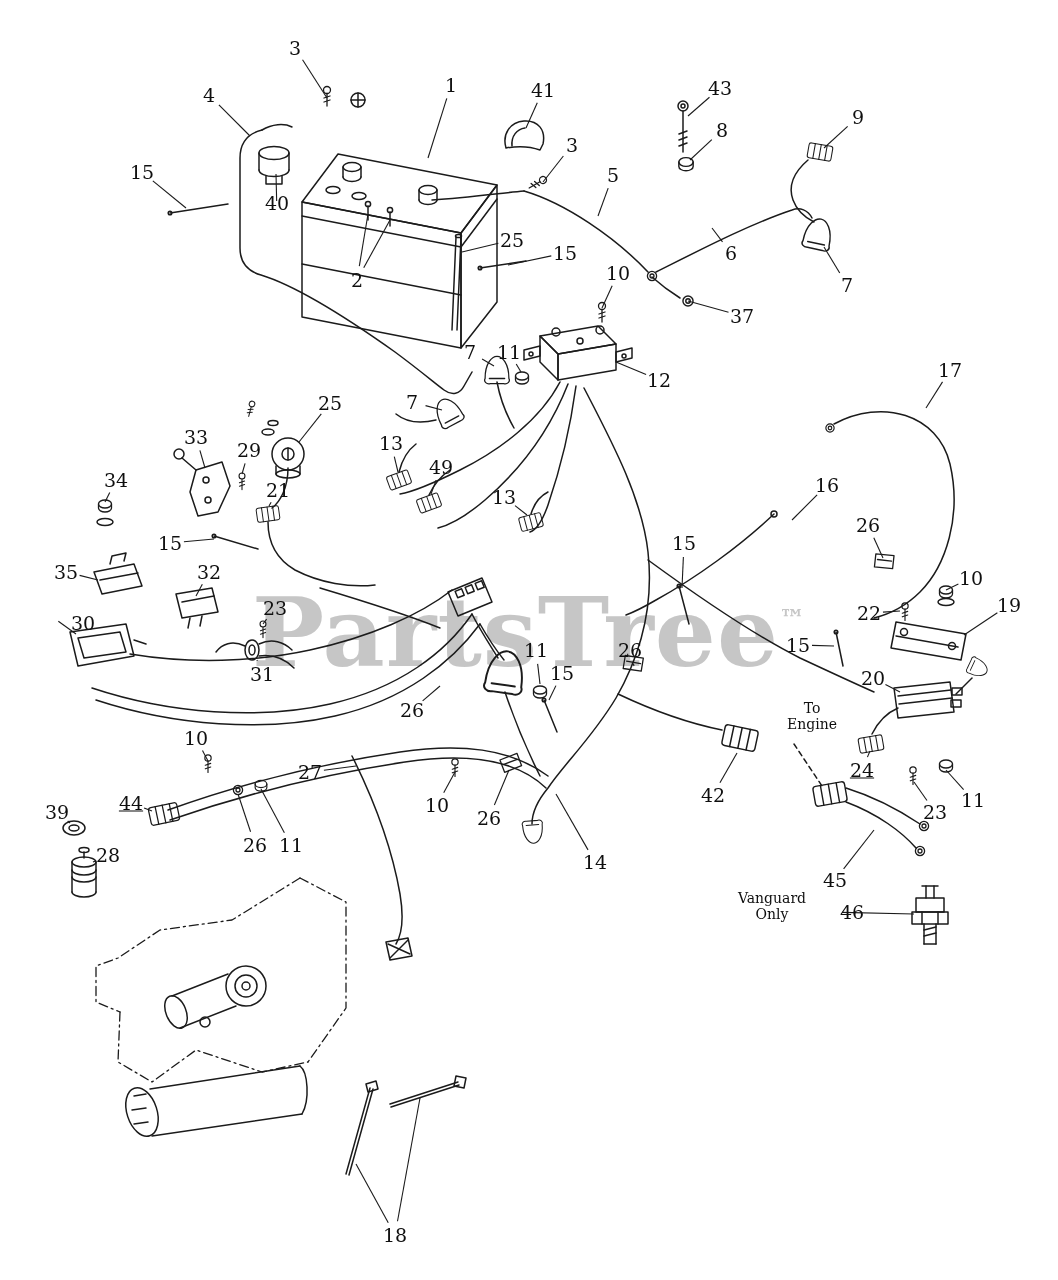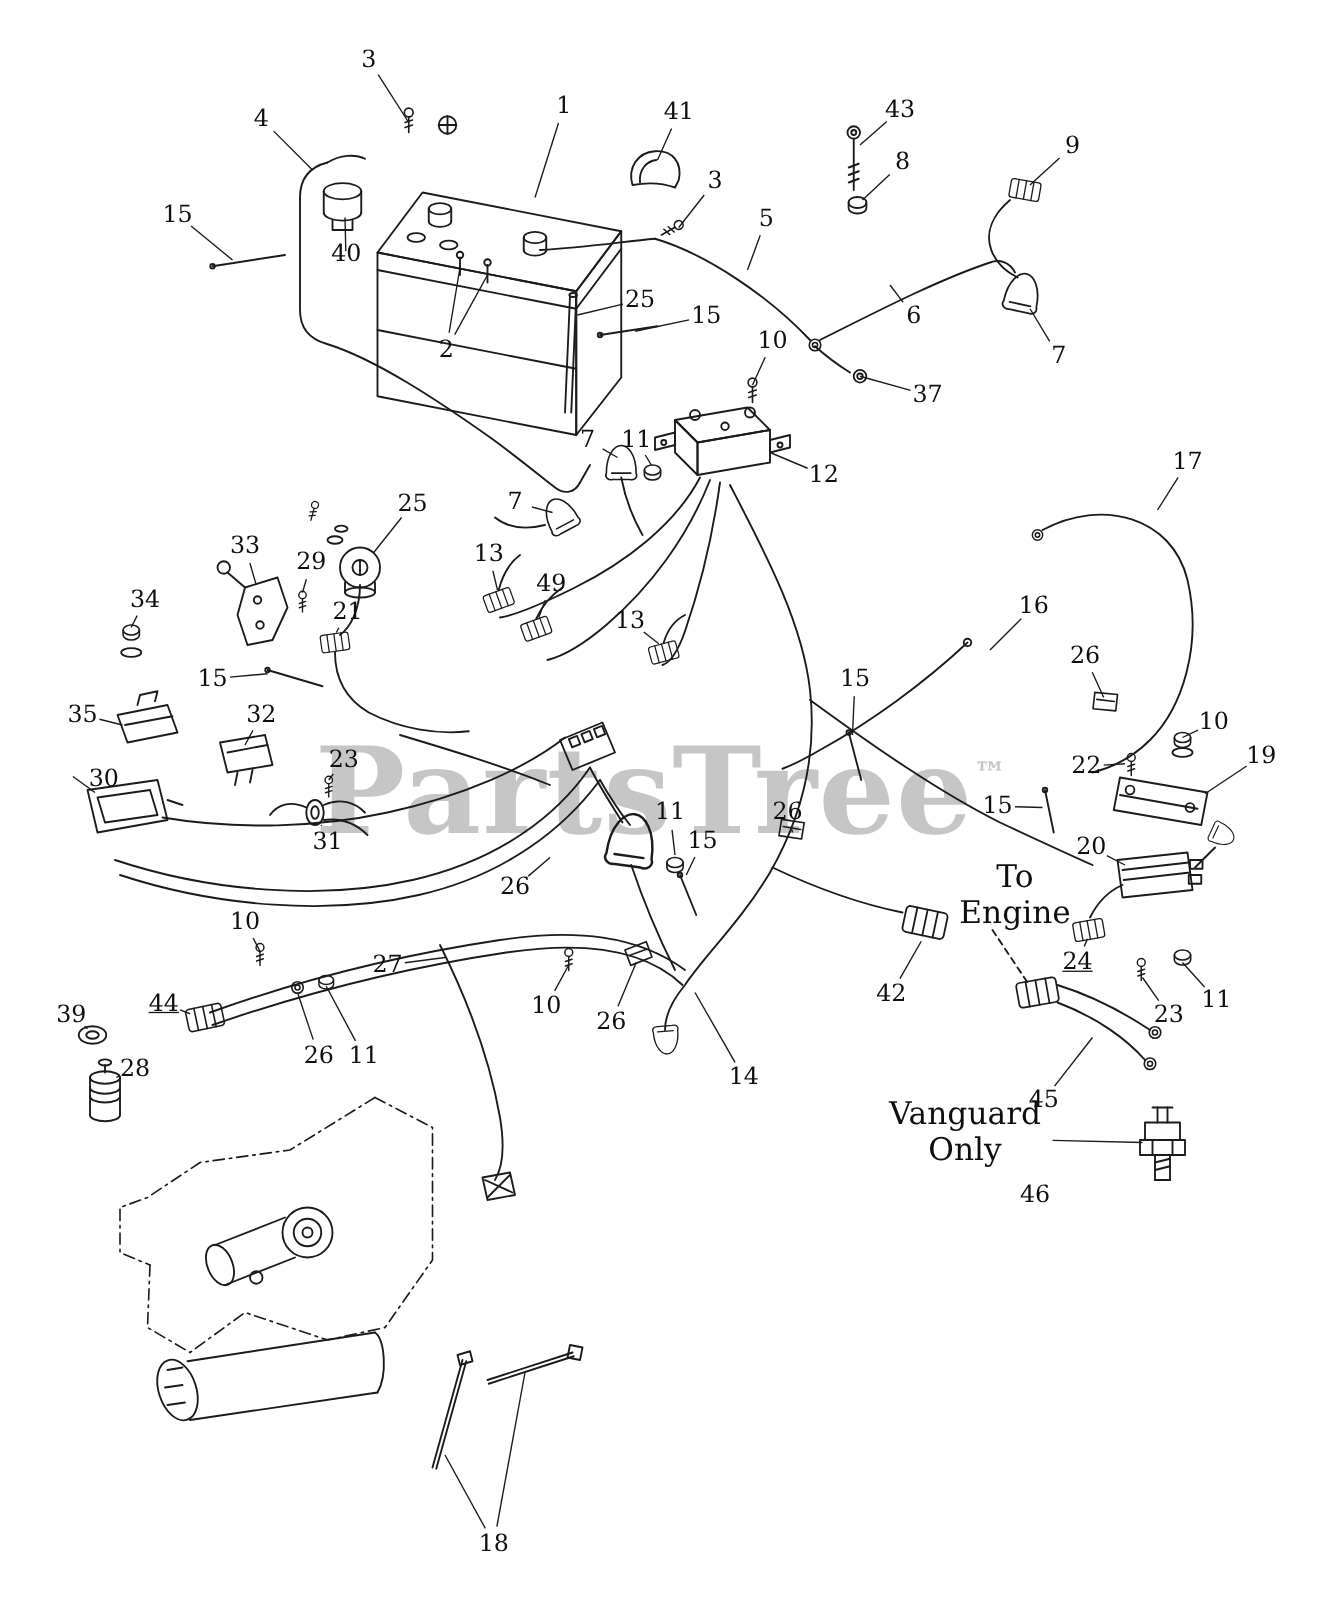--- a/index.html
+++ b/index.html
@@ -8,21 +8,21 @@
   .layer{position:absolute;left:0;top:0;width:1058px;height:1280px;}
   .watermark{position:absolute;left:252px;top:576px;z-index:1;
              font-family:"DejaVu Serif", serif;font-weight:bold;font-size:96px;
              color:#8f8f8f;opacity:.5;letter-spacing:1px;white-space:nowrap;user-select:none;}
   .watermark sup{font-size:26px;vertical-align:38px;letter-spacing:0;}
   svg.art{z-index:2;}
   svg.leaders{z-index:3;pointer-events:none;}
   .callout{position:absolute;z-index:4;transform:translate(-50%,-50%);
            font-size:19px;line-height:1;color:#0f0f0f;user-select:none;}
   .annotation{position:absolute;z-index:4;transform:translate(-50%,-50%);
-              font-size:25px;line-height:1.15;color:#0f0f0f;text-align:center;
+              font-size:14px;line-height:1.15;color:#0f0f0f;text-align:center;
               white-space:pre-line;user-select:none;}
 </style>
 </head>
 <body>
 
 <div class="stage">
 
   <div class="watermark"><span>PartsTree</span><sup>™</sup></div>
 
   <svg class="layer art" viewBox="0 0 1058 1280" width="1058" height="1280" xmlns="http://www.w3.org/2000/svg">
@@ -554,21 +554,21 @@
       <div class="callout" style="left: 713px; top: 795px; text-align: center;">42</div>
       <div class="callout" style="left: 935px; top: 812px;">23</div>
       <div class="callout" style="left: 973px; top: 800px;">11</div>
       <div class="callout" style="left: 131px; top: 803px; text-decoration: underline;">44</div>
       <div class="callout" style="left: 57px; top: 812px;">39</div>
       <div class="callout" style="left: 255px; top: 845px;">26</div>
       <div class="callout" style="left: 291px; top: 845px;">11</div>
       <div class="callout" style="left: 108px; top: 855px;">28</div>
       <div class="callout" style="left: 595px; top: 862px;">14</div>
       <div class="callout" style="left: 835px; top: 880px;">45</div>
-      <div class="callout" style="left: 828px; top: 912px; margin-top: 44px;">46</div>
+      <div class="callout" style="left: 852px; top: 912px;">46</div>
       <div class="callout" style="left: 395px; top: 1235px;">18</div>
     </div>
 
   <div class="annotation" style="left:812px;top:716px;">To
 Engine</div>
   <div class="annotation" style="left:772px;top:906px;">Vanguard
 Only</div>
 
 </div>
 

